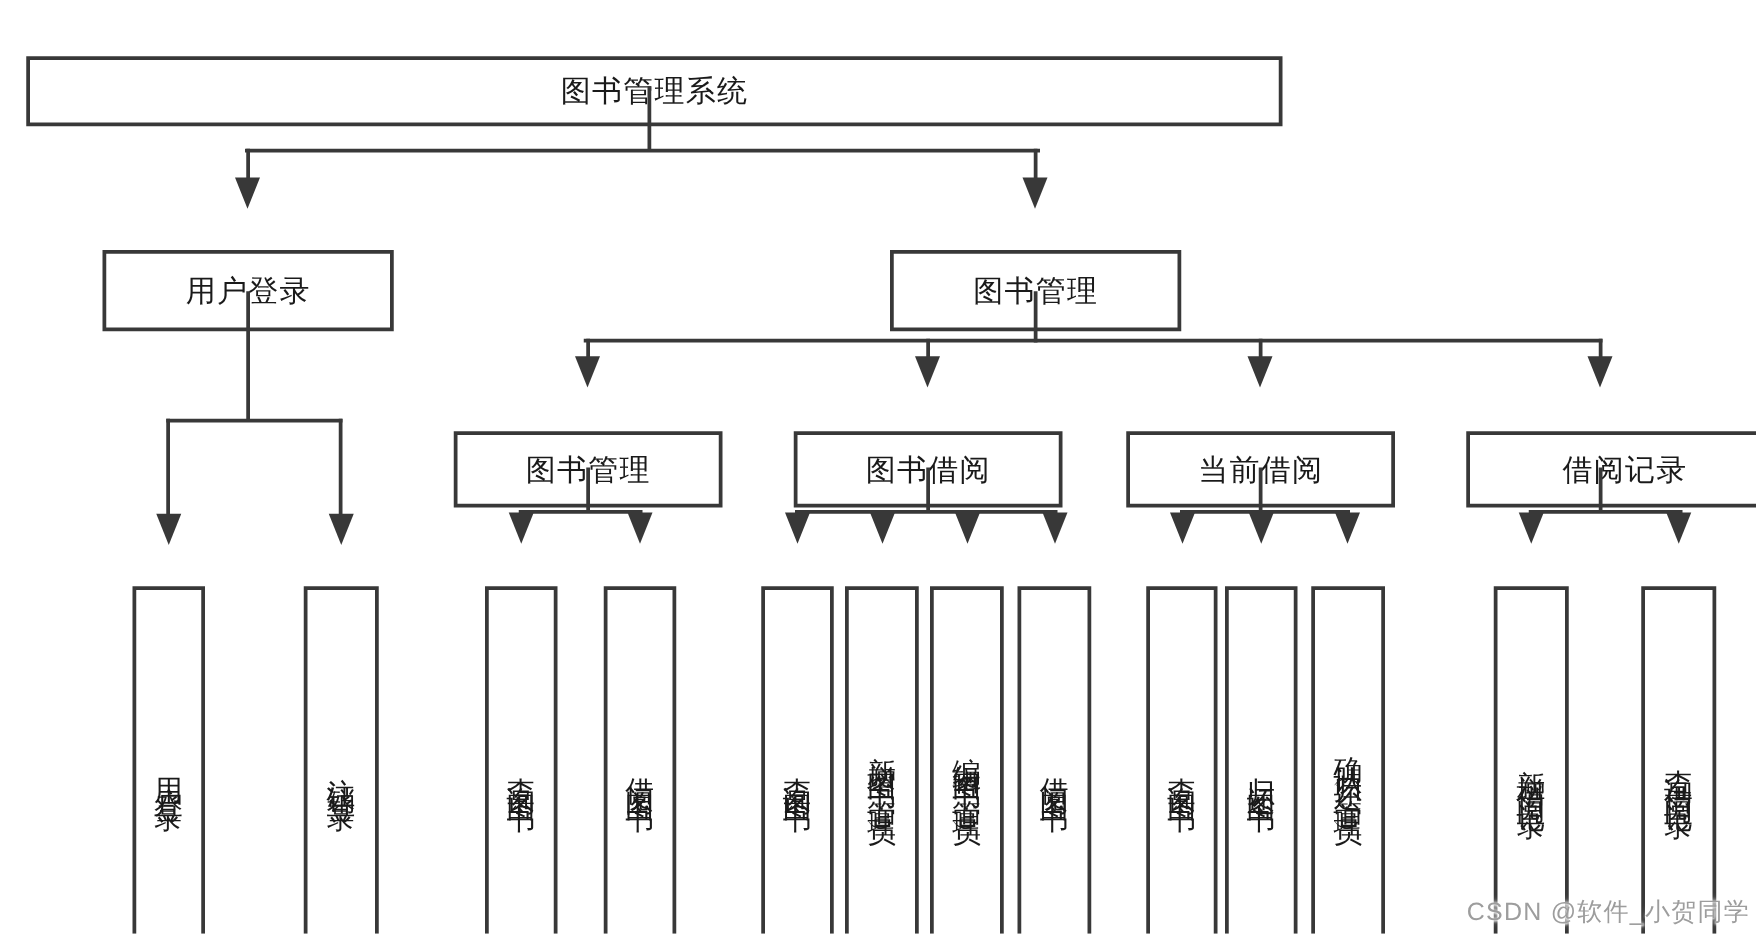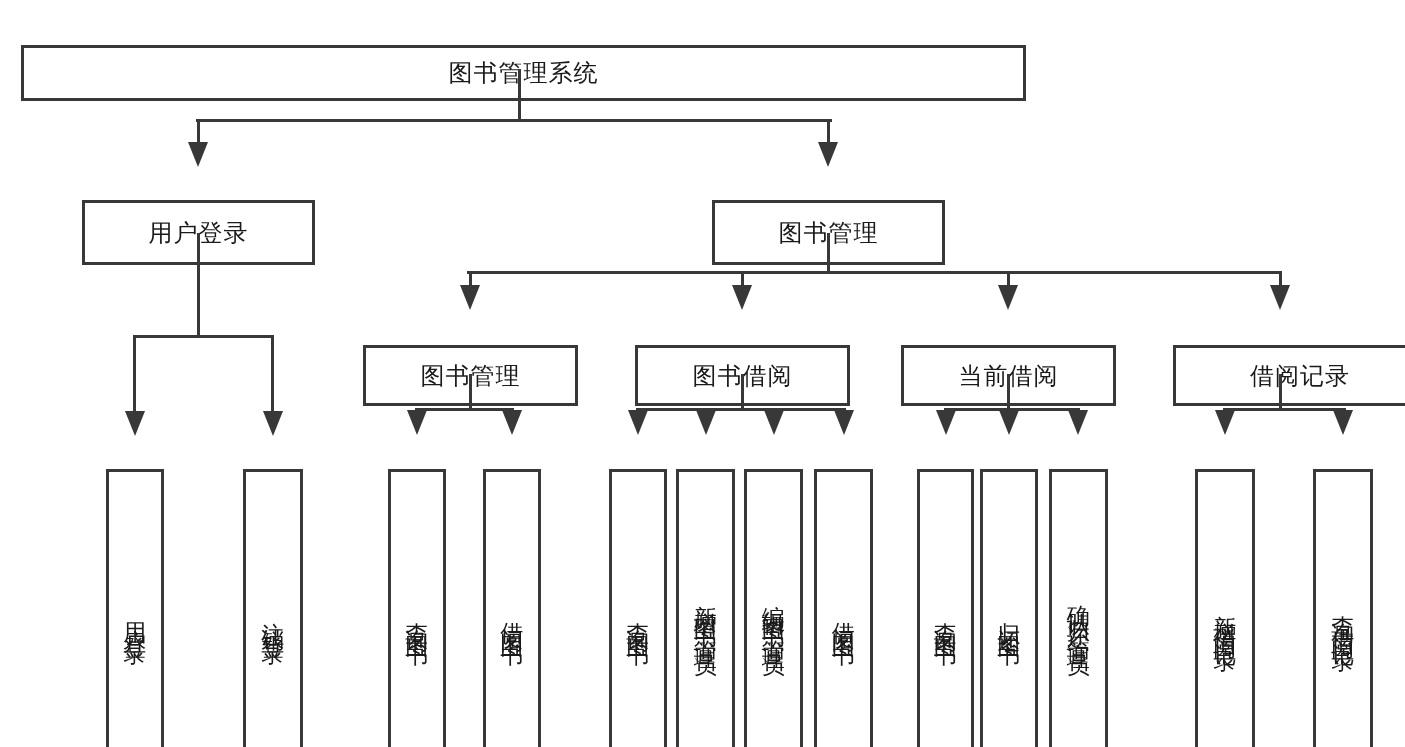--- a/index.html
+++ b/index.html
@@ -143,14 +143,15 @@
     <span class="vtext">确认归还（管理员）</span>
   </div>
 
   <div class="box" style="left:1195px;top:437px;width:60px;height:298px;">
     <span class="vtext">新增借阅记录</span>
   </div>
   <div class="box" style="left:1313px;top:437px;width:60px;height:298px;">
     <span class="vtext">查询借阅记录</span>
   </div>
 
+  <div class="watermark">CSDN @软件_小贺同学</div>
 
 </div>
 
 </body></html>

